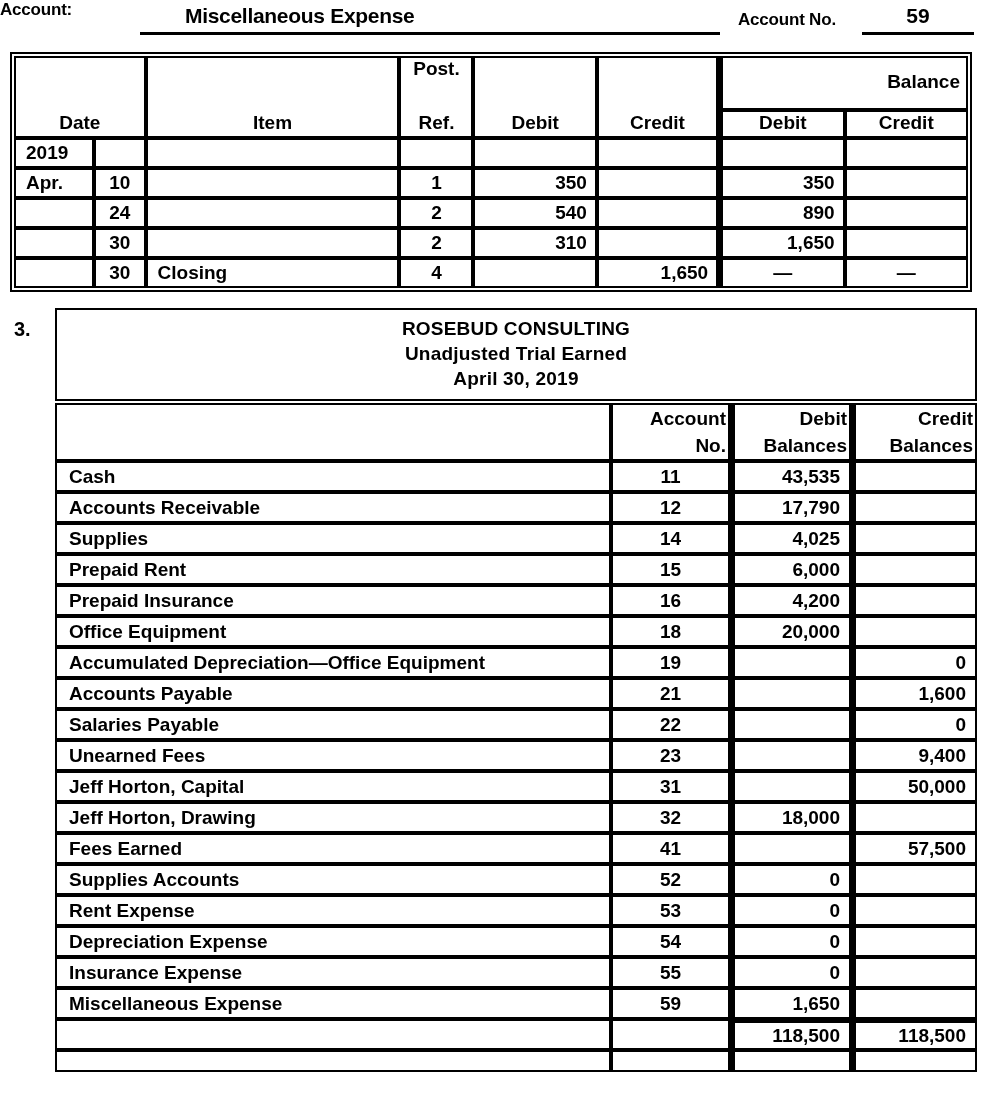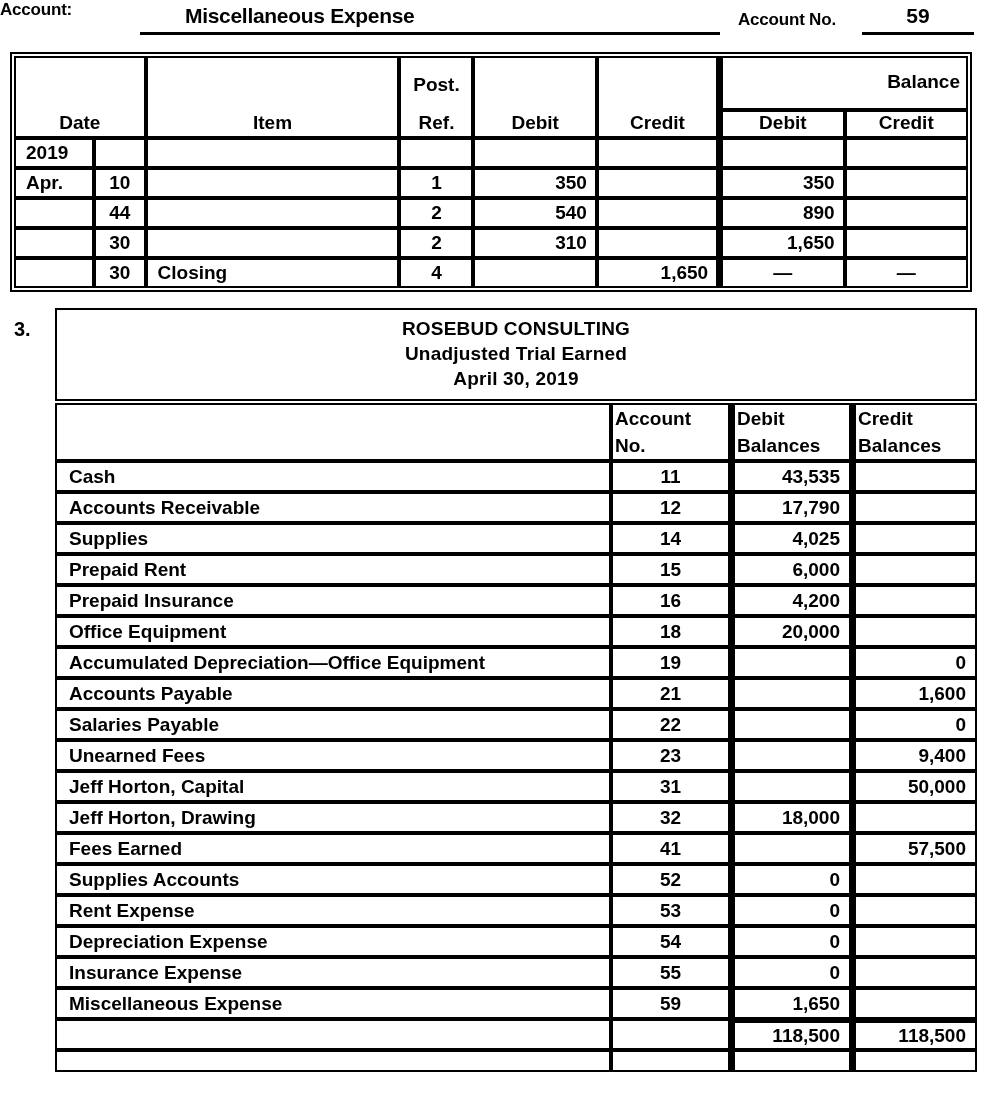--- a/index.html
+++ b/index.html
@@ -127,21 +127,21 @@
   }
   #tb-title-box div {
     font-size: 19px;
     font-weight: bold;
     line-height: 25px;
     letter-spacing: 0.2px;
   }
   #tb-table { position: static; width: 100%; }
   #tb-table td { height: 31px; }
   #tb-table td.hd {
-    text-align: left;
+    text-align: right;
     height: 58px;
     line-height: 27px;
     white-space: normal;
     padding: 0 2px;
   }
   #tb-table td.name { text-align: left; padding-left: 12px; }
   #tb-table td.no { text-align: center; }
   #tb-table td.amt { text-align: right; padding-right: 9px; }
   .tot-top { border-top-width: 4px !important; }
   .blank-tall { height: 22px !important; }
@@ -165,21 +165,21 @@
       <col style="width:72px">
         <col style="width:120px">
         <col style="width:118px">
       <col style="width:123px">
         <col style="width:120px">
     </colgroup>
     <thead>
       <tr>
         <td class="hd" colspan="2" rowspan="2">Date</td>
         <td class="hd" rowspan="2">Item</td>
-        <td class="hd hd-tall" style="border-bottom:none;vertical-align:top;padding-top:16px">Post.</td>
+        <td class="hd hd-tall" style="border-bottom:none;vertical-align:top;padding-top:0">Post.</td>
         <td class="hd" rowspan="2">Debit</td>
         <td class="hd" rowspan="2">Credit</td>
         <td class="hd thick-left" colspan="2" style="text-align:right;vertical-align:middle">Balance</td>
       </tr>
       <tr>
         <td class="hd" style="border-top:none">Ref.</td>
         <td class="hd thick-left">Debit</td>
         <td class="hd">Credit</td>
       </tr>
     </thead>
@@ -199,21 +199,21 @@
           <td class="ctr">10</td>
           <td class="lft"></td>
           <td class="ctr">1</td>
           <td class="num">350</td>
           <td class="num"></td>
           <td class="num thick-left">350</td>
           <td class="num"></td>
         </tr>
         <tr>
           <td class="lft"></td>
-          <td class="ctr">44</td>
+          <td class="ctr">24</td>
           <td class="lft"></td>
           <td class="ctr">2</td>
           <td class="num">540</td>
           <td class="num"></td>
           <td class="num thick-left">890</td>
           <td class="num"></td>
         </tr>
         <tr>
           <td class="lft"></td>
           <td class="ctr">30</td>

